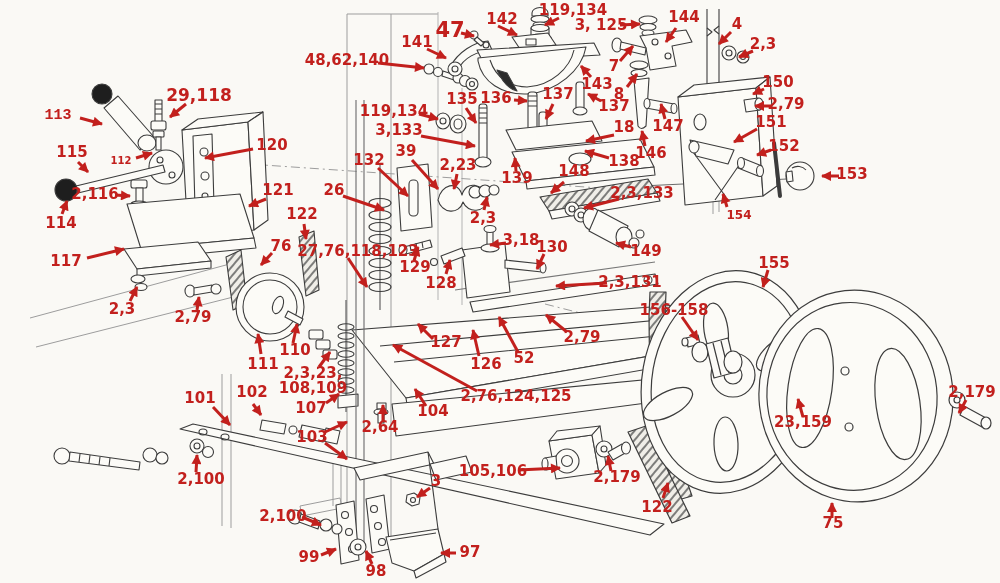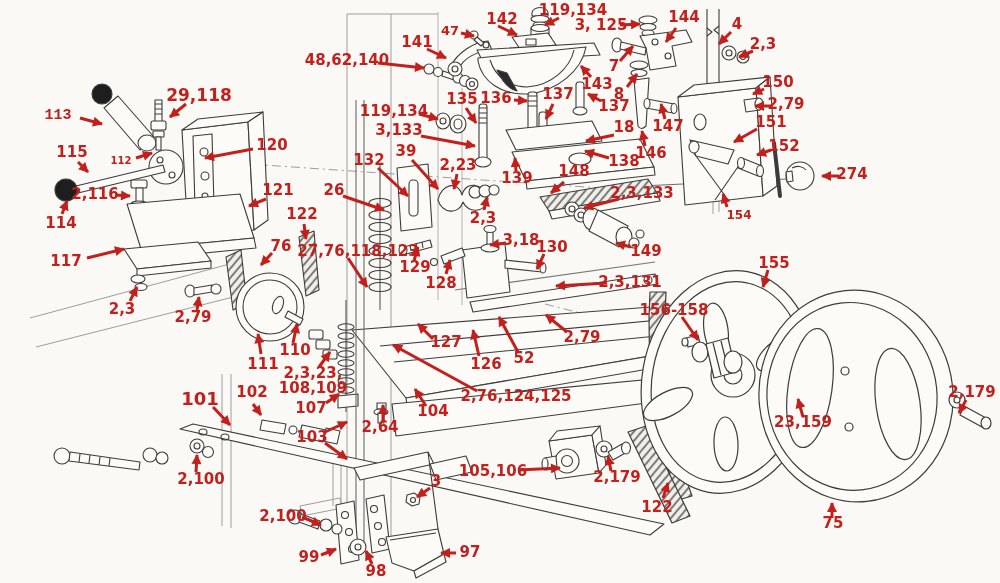--- a/index.html
+++ b/index.html
@@ -452,21 +452,21 @@
       <div class="plabel" style="left: 369px; top: 161px; font-size: 15px;">132</div>
       <div class="plabel" style="left: 406px; top: 152px; font-size: 15px;">39</div>
       <div class="plabel" style="left: 458px; top: 166px; font-size: 15px;">2,23</div>
       <div class="plabel" style="left: 483px; top: 219px; font-size: 15px;">2,3</div>
       <div class="plabel" style="left: 517px; top: 179px; font-size: 15px;">139</div>
       <div class="plabel" style="left: 574px; top: 172px; font-size: 15px;">148</div>
       <div class="plabel" style="left: 394px; top: 112px; font-size: 15px;">119,134</div>
       <div class="plabel" style="left: 399px; top: 131px; font-size: 15px;">3,133</div>
       <div class="plabel" style="left: 347px; top: 61px; font-size: 15px;">48,62,140</div>
       <div class="plabel" style="left: 417px; top: 43px; font-size: 15px;">141</div>
-      <div class="plabel" style="left: 450px; top: 31px; font-size: 13px;">47</div>
+      <div class="plabel" style="left: 450px; top: 31px; font-size: 21px;">47</div>
       <div class="plabel" style="left: 487px; top: 20px; font-size: 15px; margin-left: 15px;">142</div>
       <div class="plabel" style="left: 573px; top: 11px; font-size: 15px;">119,134</div>
       <div class="plabel" style="left: 601px; top: 26px; font-size: 15px;">3, 125</div>
       <div class="plabel" style="left: 684px; top: 18px; font-size: 15px;">144</div>
       <div class="plabel" style="left: 737px; top: 25px; font-size: 15px;">4</div>
       <div class="plabel" style="left: 763px; top: 45px; font-size: 15px;">2,3</div>
       <div class="plabel" style="left: 614px; top: 67px; font-size: 15px;">7</div>
       <div class="plabel" style="left: 619px; top: 95px; font-size: 15px;">8</div>
       <div class="plabel" style="left: 597px; top: 85px; font-size: 15px;">143</div>
       <div class="plabel" style="left: 462px; top: 100px; font-size: 15px;">135</div>
@@ -474,21 +474,21 @@
       <div class="plabel" style="left: 558px; top: 95px; font-size: 15px;">137</div>
       <div class="plabel" style="left: 614px; top: 107px; font-size: 15px;">137</div>
       <div class="plabel" style="left: 668px; top: 127px; font-size: 15px;">147</div>
       <div class="plabel" style="left: 651px; top: 154px; font-size: 15px;">146</div>
       <div class="plabel" style="left: 624px; top: 128px; font-size: 15px;">18</div>
       <div class="plabel" style="left: 624px; top: 162px; font-size: 15px;">138</div>
       <div class="plabel" style="left: 778px; top: 83px; font-size: 15px;">150</div>
       <div class="plabel" style="left: 786px; top: 105px; font-size: 15px;">2,79</div>
       <div class="plabel" style="left: 771px; top: 123px; font-size: 15px;">151</div>
       <div class="plabel" style="left: 784px; top: 147px; font-size: 15px;">152</div>
-      <div class="plabel" style="left: 852px; top: 175px; font-size: 15px;">274</div>
+      <div class="plabel" style="left: 852px; top: 175px; font-size: 15px;">153</div>
       <div class="plabel" style="left: 739px; top: 215px; font-size: 12px;">154</div>
       <div class="plabel" style="left: 642px; top: 194px; font-size: 15px;">2,3,133</div>
       <div class="plabel" style="left: 646px; top: 252px; font-size: 15px;">149</div>
       <div class="plabel" style="left: 521px; top: 241px; font-size: 15px;">3,18</div>
       <div class="plabel" style="left: 552px; top: 248px; font-size: 15px;">130</div>
       <div class="plabel" style="left: 415px; top: 268px; font-size: 15px;">129</div>
       <div class="plabel" style="left: 441px; top: 284px; font-size: 15px;">128</div>
       <div class="plabel" style="left: 630px; top: 283px; font-size: 15px;">2,3,131</div>
       <div class="plabel" style="left: 774px; top: 264px; font-size: 15px;">155</div>
       <div class="plabel" style="left: 674px; top: 311px; font-size: 15px;">156-158</div>
@@ -499,21 +499,21 @@
       <div class="plabel" style="left: 446px; top: 343px; font-size: 15px;">127</div>
       <div class="plabel" style="left: 486px; top: 365px; font-size: 15px;">126</div>
       <div class="plabel" style="left: 524px; top: 359px; font-size: 15px;">52</div>
       <div class="plabel" style="left: 582px; top: 338px; font-size: 15px;">2,79</div>
       <div class="plabel" style="left: 516px; top: 397px; font-size: 15px;">2,76,124,125</div>
       <div class="plabel" style="left: 433px; top: 412px; font-size: 15px;">104</div>
       <div class="plabel" style="left: 311px; top: 409px; font-size: 15px;">107</div>
       <div class="plabel" style="left: 313px; top: 381px; font-size: 15px;">2,3,23,
 108,109</div>
       <div class="plabel" style="left: 252px; top: 393px; font-size: 15px;">102</div>
-      <div class="plabel" style="left: 200px; top: 399px; font-size: 18px;">101</div>
+      <div class="plabel" style="left: 200px; top: 399px; font-size: 15px;">101</div>
       <div class="plabel" style="left: 312px; top: 438px; font-size: 15px;">103</div>
       <div class="plabel" style="left: 380px; top: 428px; font-size: 15px;">2,64</div>
       <div class="plabel" style="left: 201px; top: 480px; font-size: 15px;">2,100</div>
       <div class="plabel" style="left: 436px; top: 482px; font-size: 15px;">3</div>
       <div class="plabel" style="left: 283px; top: 517px; font-size: 15px;">2,100</div>
       <div class="plabel" style="left: 309px; top: 558px; font-size: 15px;">99</div>
       <div class="plabel" style="left: 376px; top: 572px; font-size: 15px;">98</div>
       <div class="plabel" style="left: 470px; top: 553px; font-size: 15px;">97</div>
       <div class="plabel" style="left: 493px; top: 472px; font-size: 15px;">105,106</div>
       <div class="plabel" style="left: 617px; top: 478px; font-size: 15px;">2,179</div>

